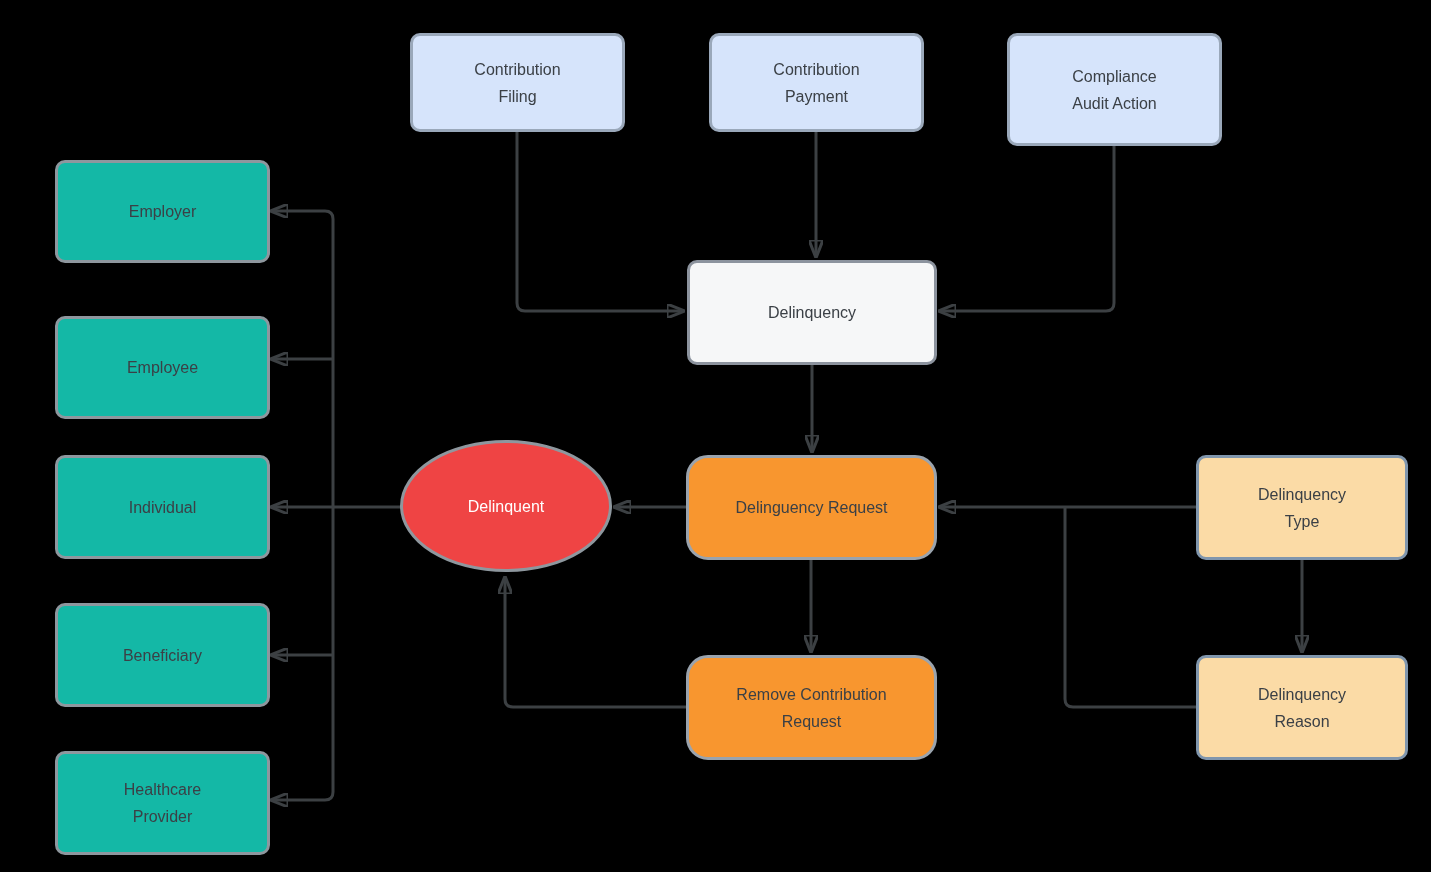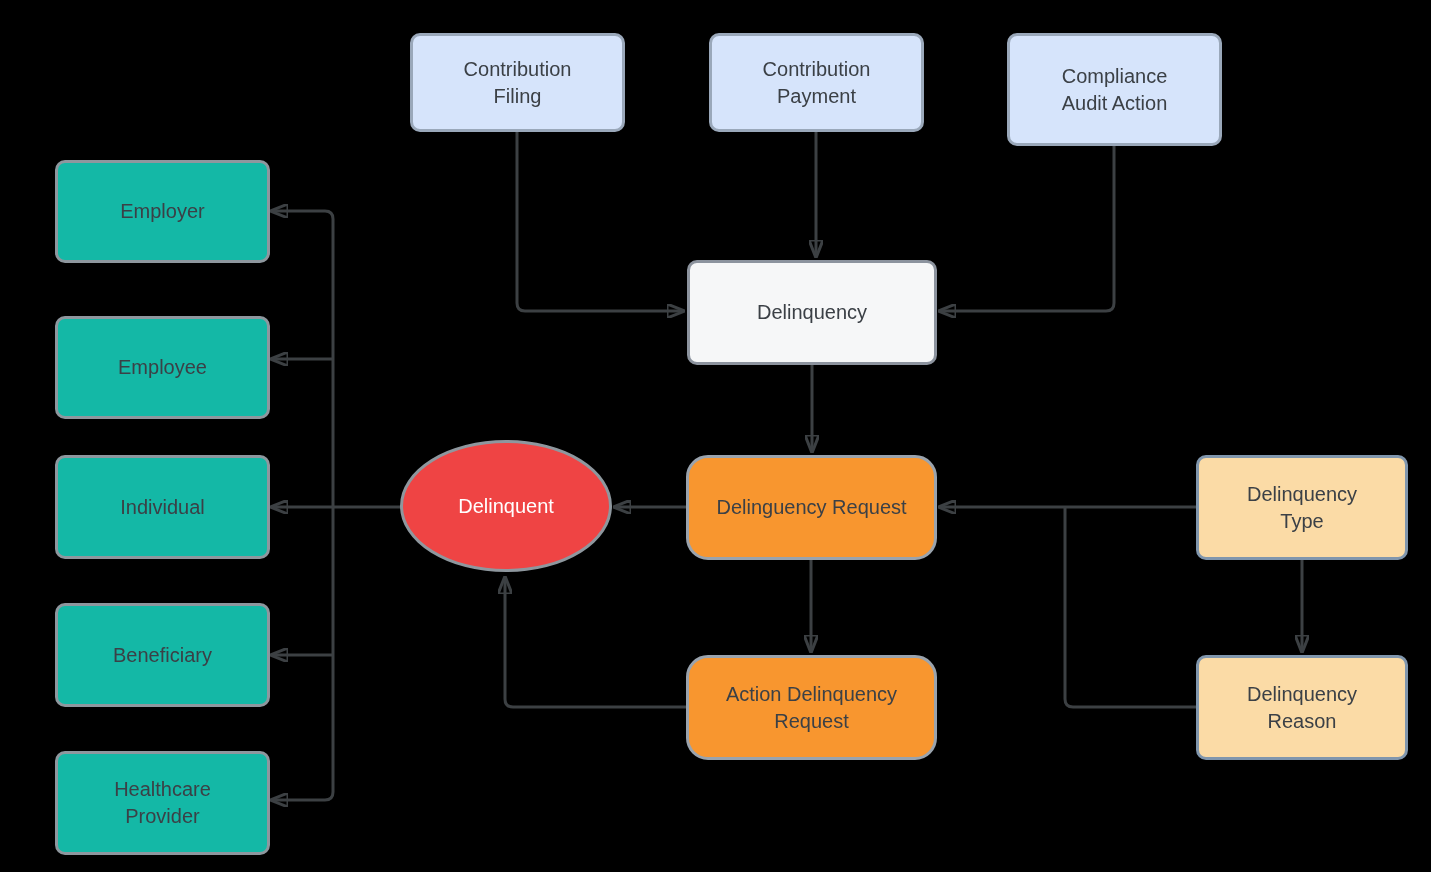--- a/index.html
+++ b/index.html
@@ -5,21 +5,21 @@
   html,body{margin:0;padding:0;background:#000;}
   .stage{
     position:relative;width:1431px;height:872px;background:#000;
     font-family:"Liberation Sans", sans-serif;overflow:hidden;
   }
   .edges{position:absolute;left:0;top:0;width:1431px;height:872px;}
   .edges path{fill:none;stroke:#3c4043;stroke-width:3;stroke-linejoin:round;}
   .node{
     position:absolute;box-sizing:border-box;border:3px solid #a3a3a3;border-radius:10px;
     display:flex;align-items:center;justify-content:center;text-align:center;
-    font-size:20px;line-height:27px;color:#3b4046;padding:0 12px;
+    font-size:16px;line-height:27px;color:#3b4046;padding:0 12px;
     white-space:pre-line;
   }
   .blue  {background:#d6e4fb;border-color:#9aa8ba;}
   .mint  {background:#14b8a6;border-color:#8e979e;}
   .plain {background:#f6f7f8;border-color:#8c939e;}
   .orange{background:#f8962f;border-color:#9aa3ad;border-radius:22px;}
   .tan   {background:#fbdba6;border-color:#8096ad;}
   .purple{background:#ef4444;border-color:#8e979e;color:#ffffff;border-radius:50%;}
 </style>
 </head>
@@ -75,21 +75,21 @@
 Audit Action</span>
   </div>
 
   <div class="node plain" style="left:687px;top:260px;width:250px;height:105px">
     <span>Delinquency</span>
   </div>
   <div class="node orange" style="left:686px;top:455px;width:251px;height:105px">
     <span>Delinguency Request</span>
   </div>
   <div class="node orange" style="left:686px;top:655px;width:251px;height:105px">
-    <span>Action Delinquency
+    <span>Remove Contribution
 Request</span>
   </div>
 
   <div class="node purple" style="left:400px;top:440px;width:212px;height:132px">
     <span>Delinquent</span>
   </div>
 
   <div class="node mint" style="left:55px;top:160px;width:215px;height:103px">
     <span>Employer</span>
   </div>

